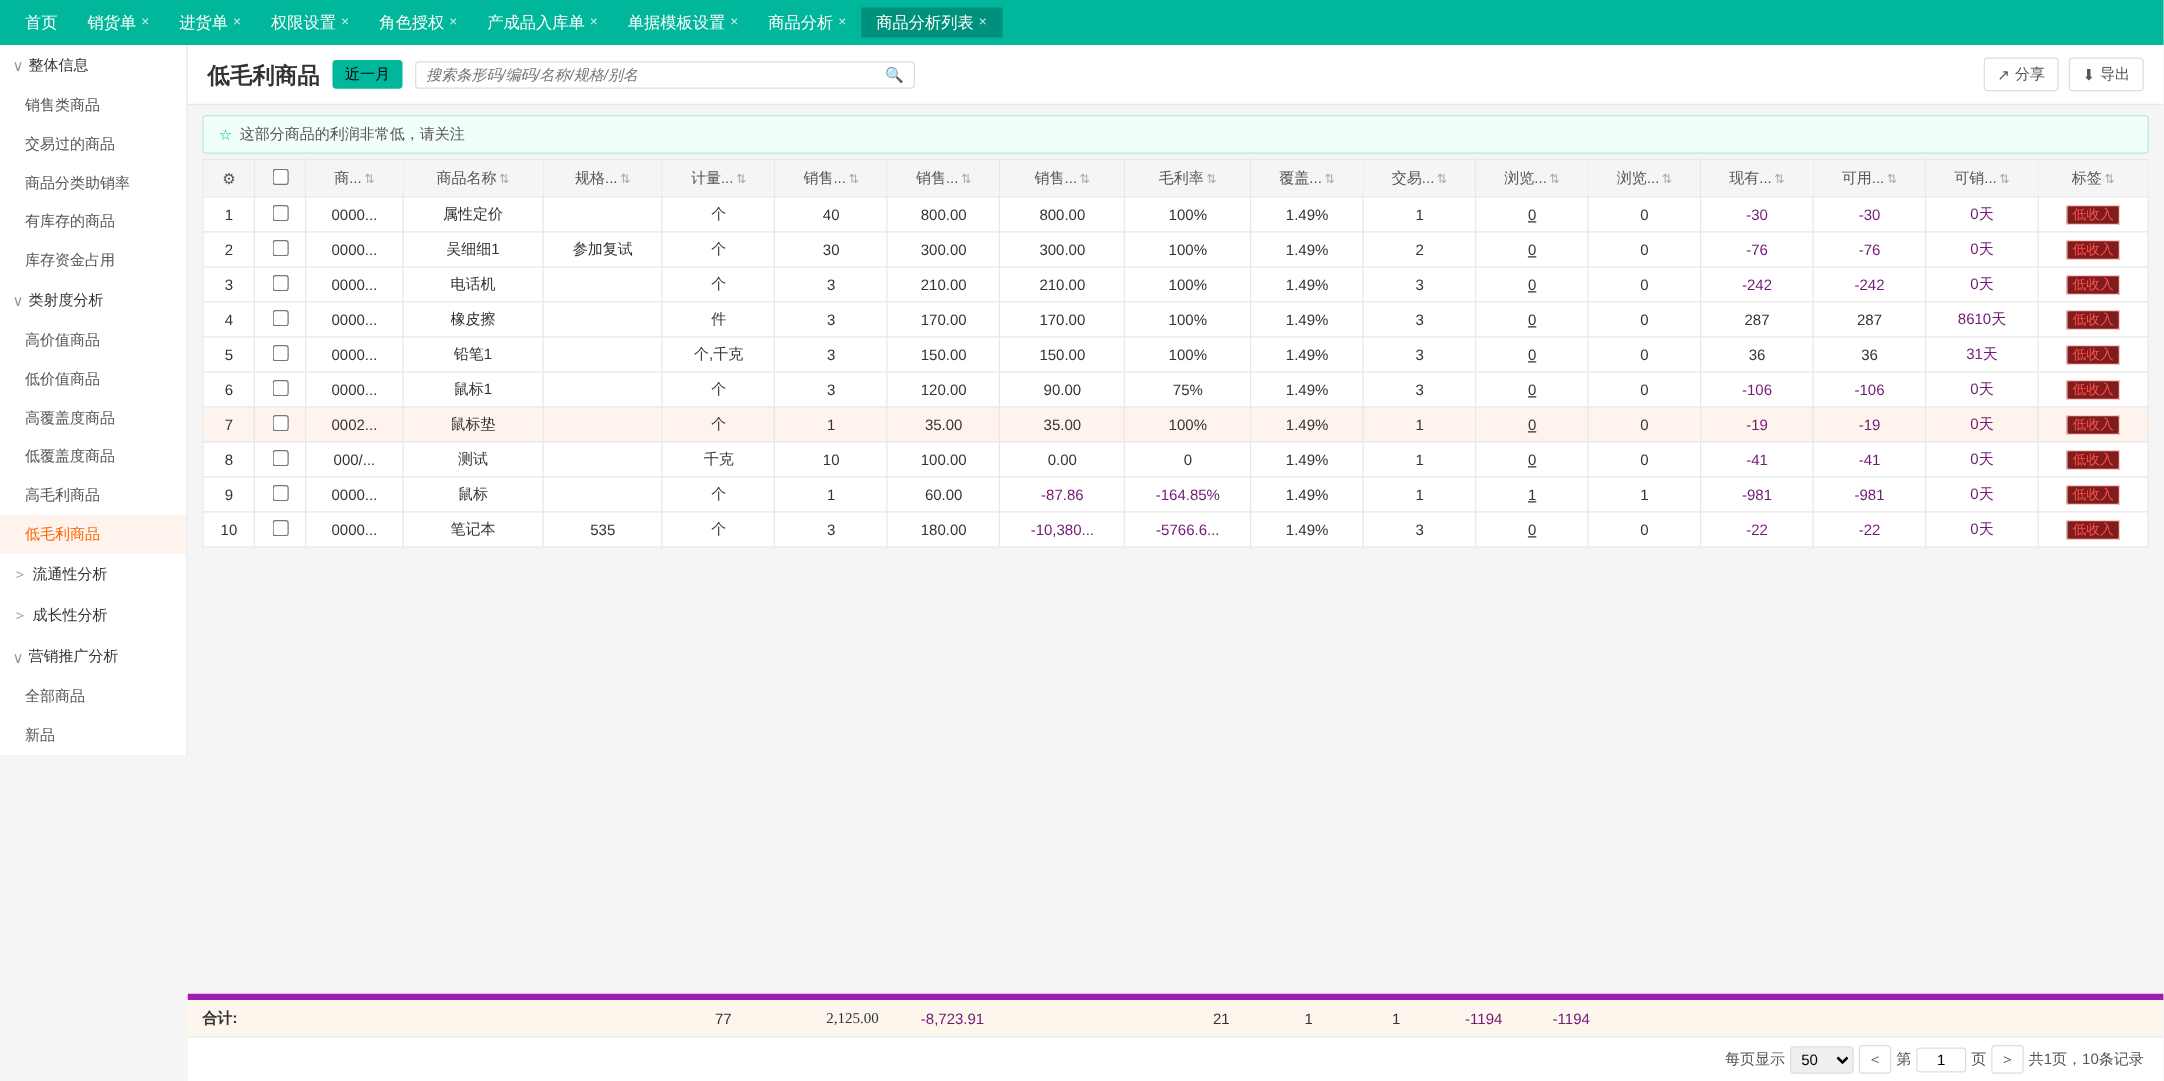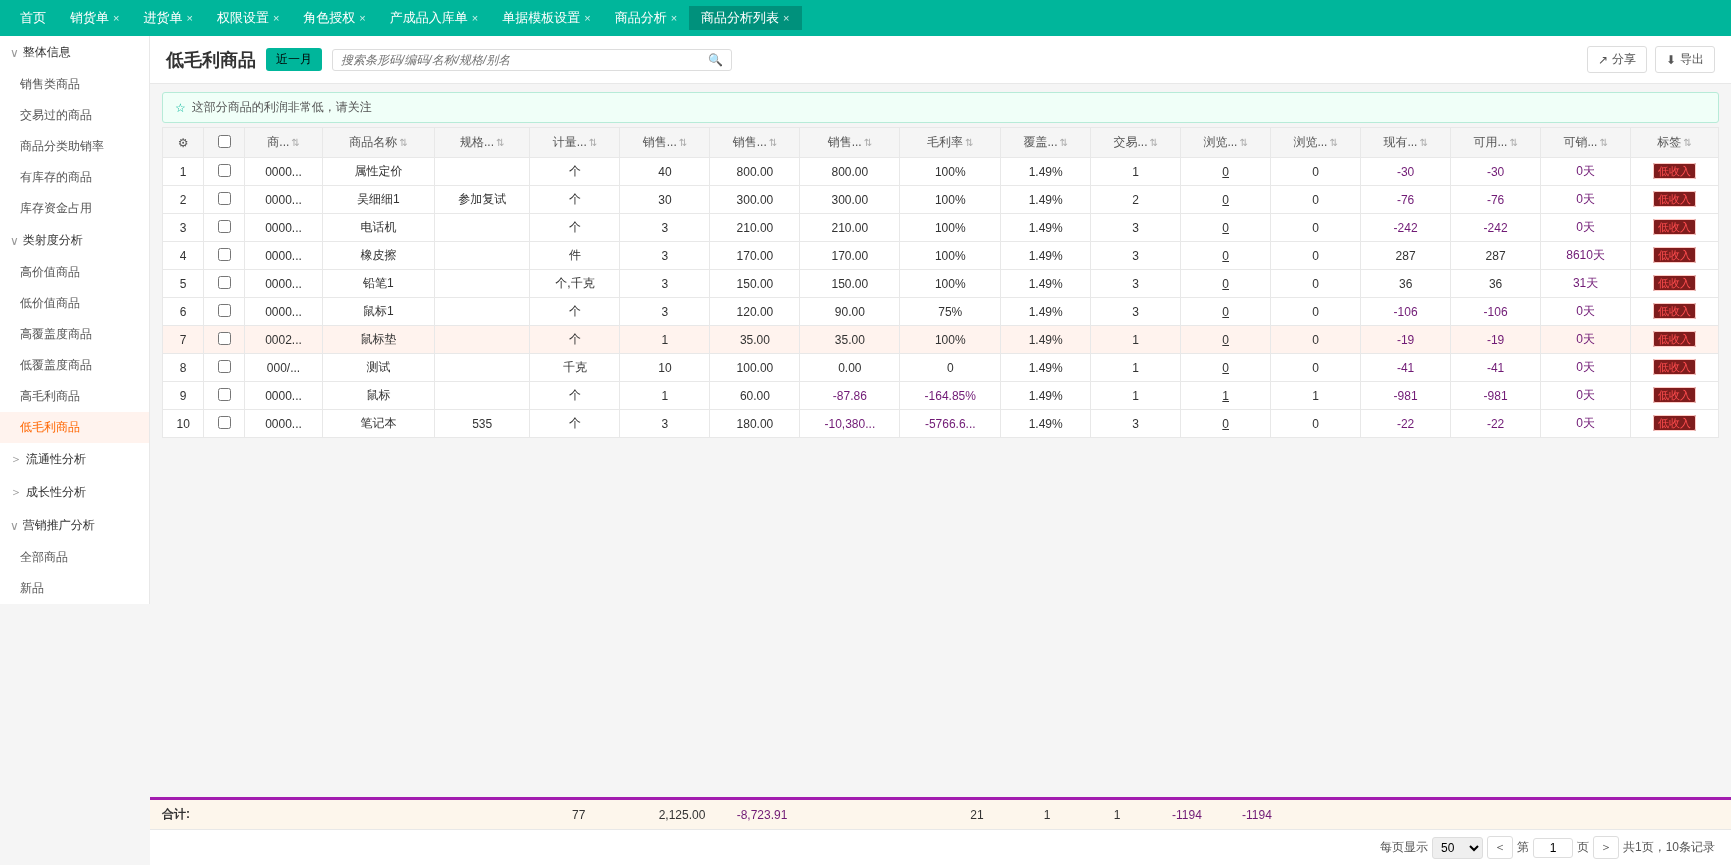--- a/index.html
+++ b/index.html
@@ -181,21 +181,21 @@
       border-radius: 2px;
       padding: 1px 4px;
       font-size: 11px;
     }
     .text-red { color: #701a75; }
     .underline { text-decoration: underline; cursor: pointer; }
 
     
     .table-footer {
       background: #fdf6ec;
-      border-top: 3px solid #a21caf;
+      border-top: 5px solid #a21caf;
       padding: 6px 12px;
       display: flex;
       align-items: center;
       font-size: 12px;
       gap: 0;
     }
     .footer-label { color: #333; font-weight: bold; margin-right: 20px; width: 60px; }
 
     
     .pagination-bar {
@@ -531,21 +531,21 @@
     </div>
 
     <div class="table-footer">
   <span class="footer-label">合计:</span>
   <span style="width:80px;"></span>
   <span style="width:70px;"></span>
   <span style="width:60px;"></span>
   <span style="width:60px;"></span>
   <span style="width:60px;"></span>
   <span style="min-width:70px; text-align:left;">77</span>
-  <span style="min-width:80px; text-align:center;">2,125.00</span>
+  <span style="min-width:80px; text-align:center;font-family:Liberation Serif, serif;">2,125.00</span>
   <span style="min-width:80px; text-align:center;" class="text-red">-8,723.91</span>
   <span style="min-width:70px;"></span>
   <span style="min-width:70px;"></span>
   <span style="min-width:70px; text-align:center;">21</span>
   <span style="min-width:70px; text-align:center;">1</span>
   <span style="min-width:70px; text-align:center;">1</span>
   <span style="min-width:70px; text-align:center;" class="text-red">-1194</span>
   <span style="min-width:70px; text-align:center;" class="text-red">-1194</span>
 </div>
 

